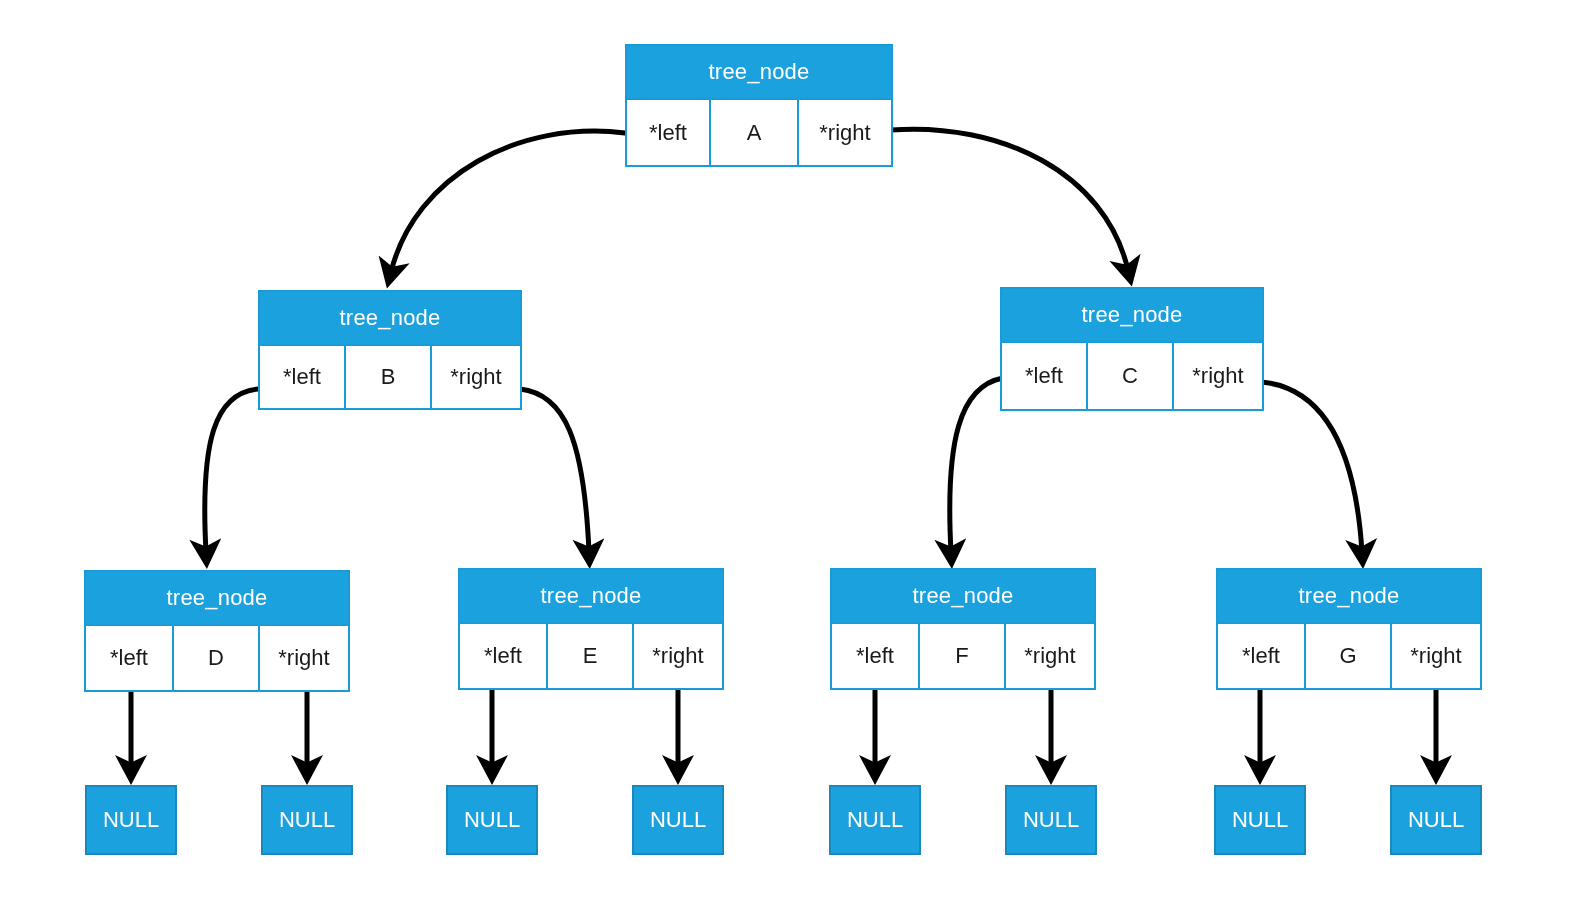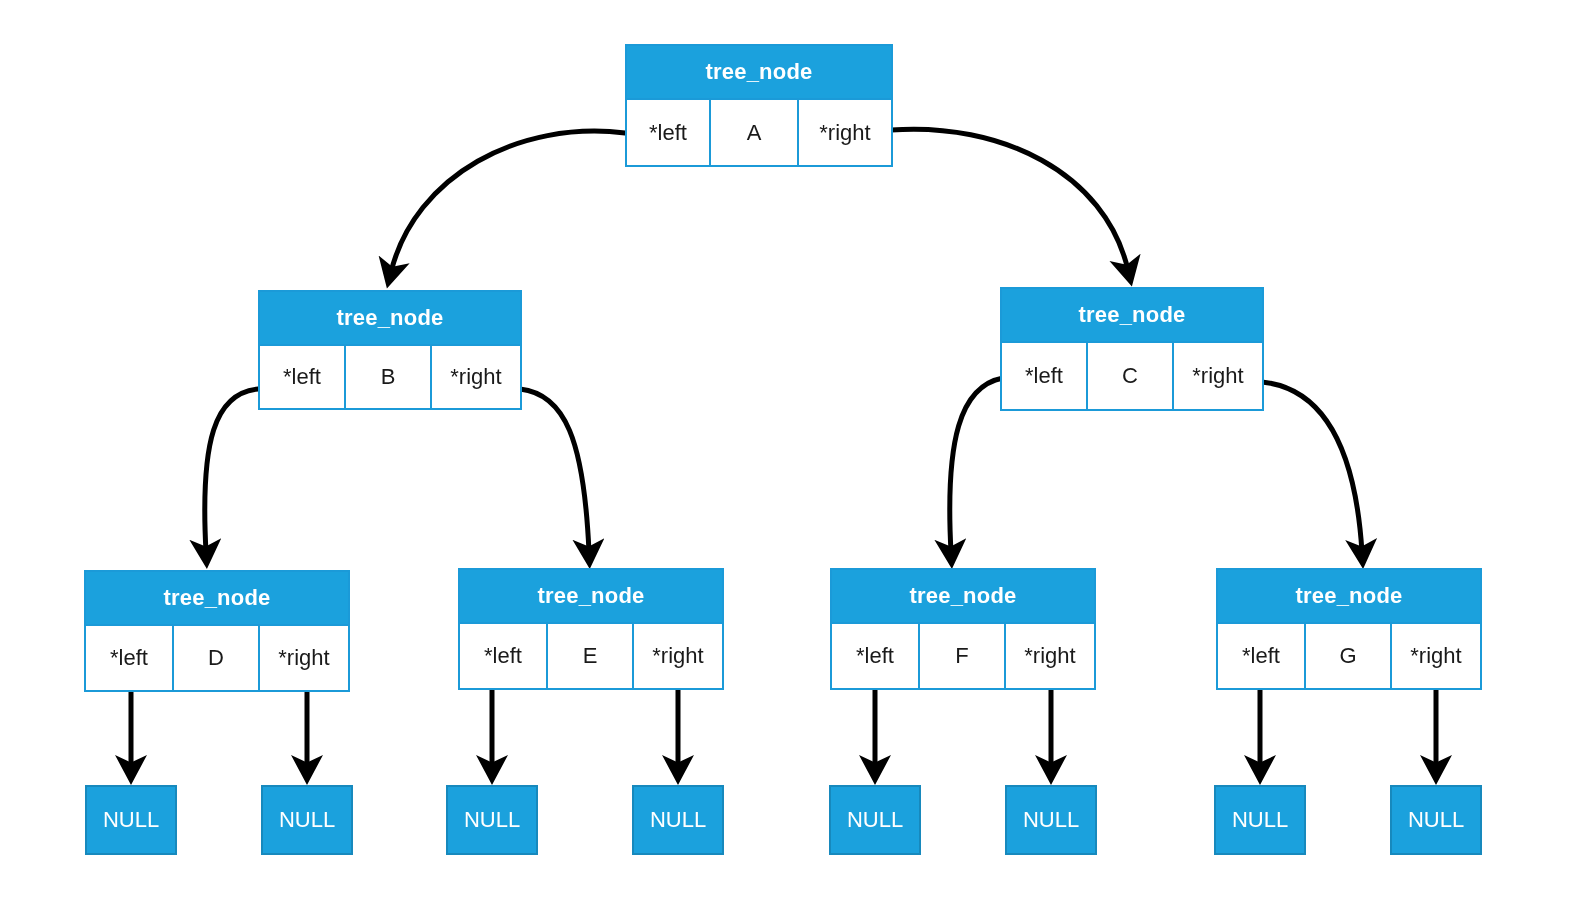--- a/index.html
+++ b/index.html
@@ -30,21 +30,21 @@
   .tree-node {
     position: absolute;
     box-sizing: border-box;
     border: 2px solid #1b9ad8;
     background: #ffffff;
   }
   .node-title {
     box-sizing: border-box;
     background: #1ba1dd;
     color: #ffffff;
-    font-weight: bold;
+    font-weight: normal;
     display: flex;
     align-items: center;
     justify-content: center;
     letter-spacing: 0.2px;
   }
   .node-fields {
     display: flex;
     box-sizing: border-box;
     text-align: right;
   }

